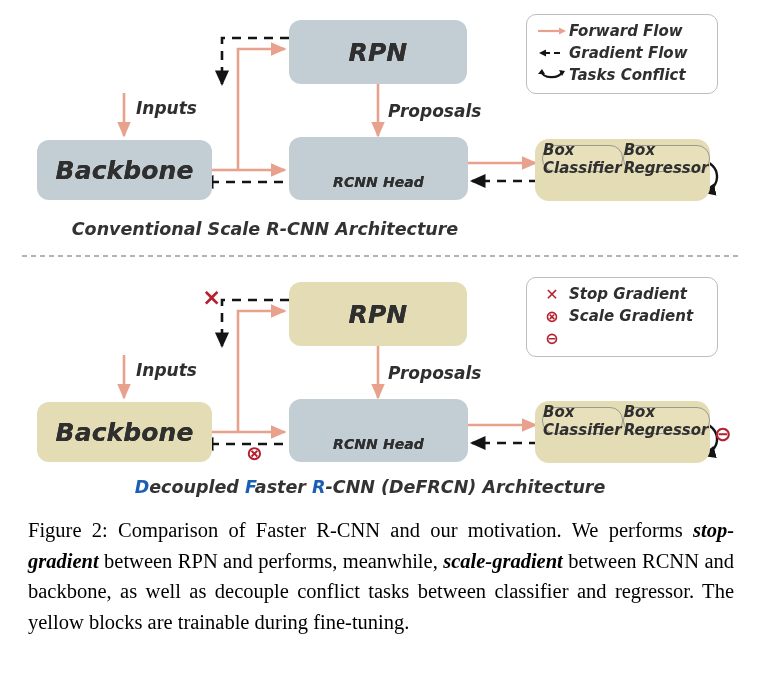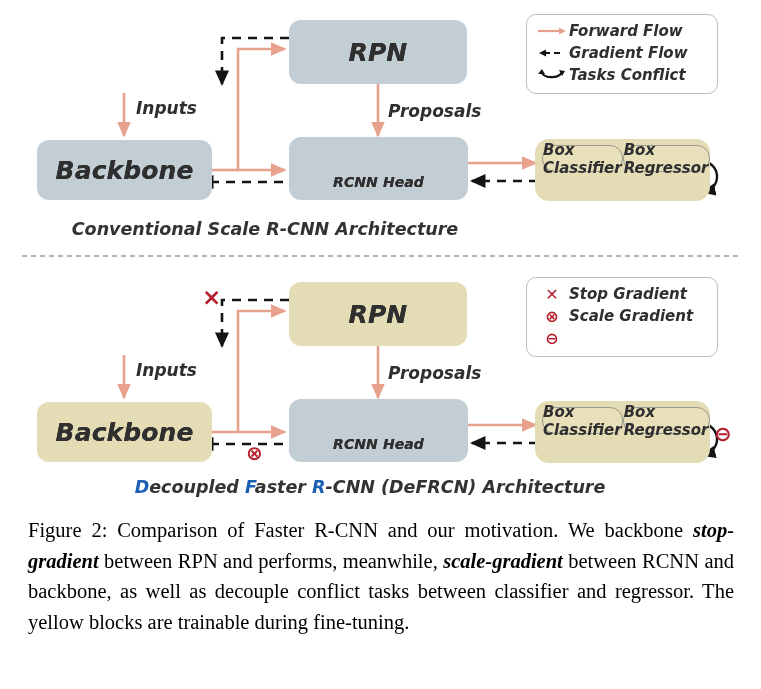--- a/index.html
+++ b/index.html
@@ -213,16 +213,16 @@
       <div class="ltxt">Scale Gradient</div>
     </div>
     <div class="lrow">
       <div class="lico lred" style="font-size:16px;">⊖</div>
     </div>
   </div>
 
   <div class="subcap" id="bottomcap" style="left:0;top:477px;width:740px;"><span class="b">D</span><span>ecoupled </span><span class="b">F</span><span>aster </span><span class="b">R</span><span>-CNN (DeFRCN) Architecture</span></div>
 
   <div id="caption">
-    <span>Figure 2:  Comparison of Faster R-CNN and our motivation. We backbone </span><b>stop-gradient</b><span> between RPN and performs, meanwhile, </span><b>scale-gradient</b><span> between RCNN and backbone, as well as decouple conflict tasks between classifier and regressor. The yellow blocks are trainable during fine-tuning.</span>
+    <span>Figure 2:  Comparison of Faster R-CNN and our motivation. We performs </span><b>stop-gradient</b><span> between RPN and performs, meanwhile, </span><b>scale-gradient</b><span> between RCNN and backbone, as well as decouple conflict tasks between classifier and regressor. The yellow blocks are trainable during fine-tuning.</span>
   </div>
 
 </div>
 
 </body></html>

